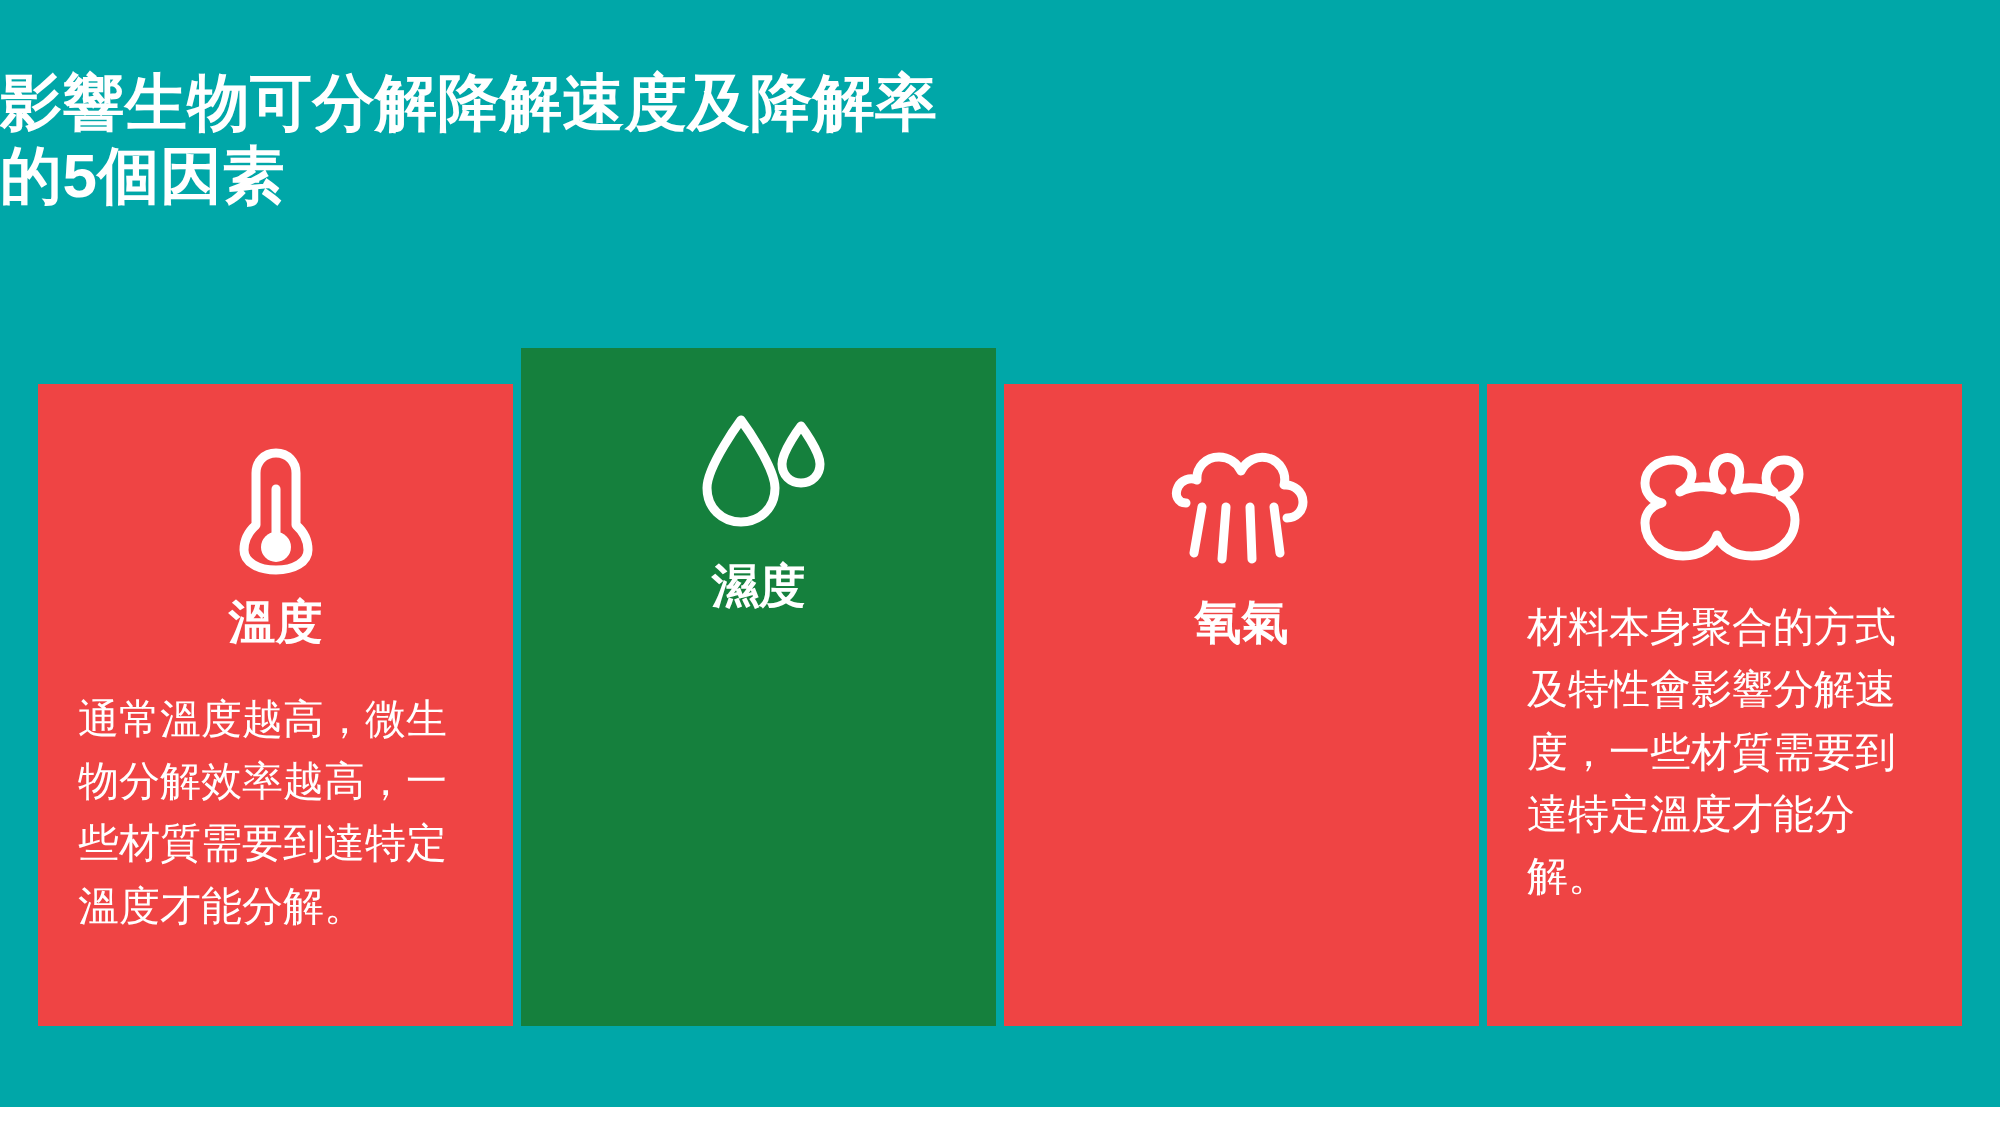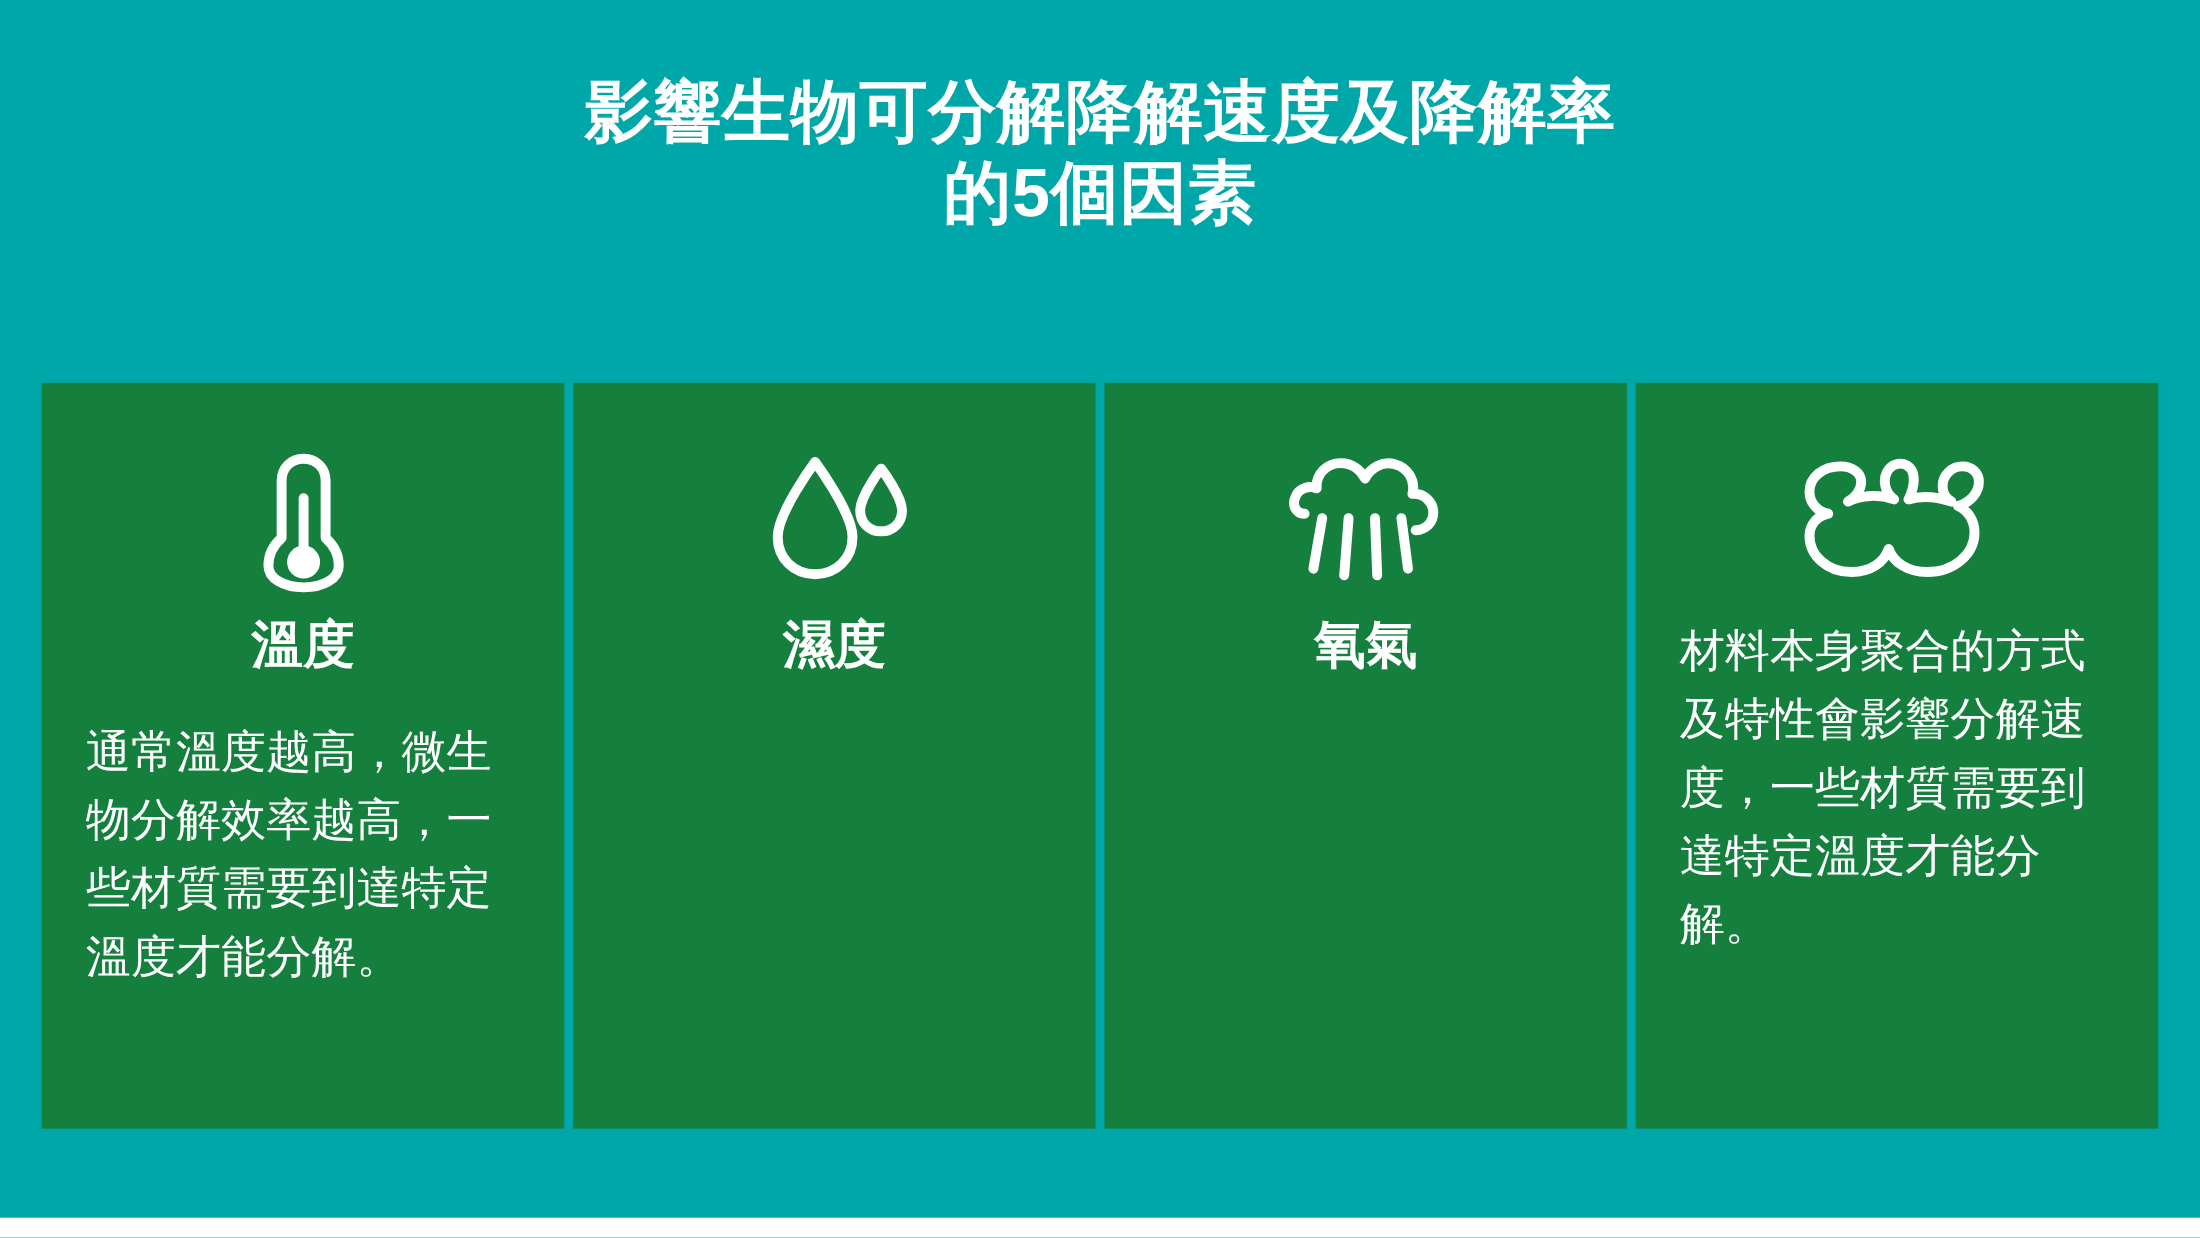--- a/index.html
+++ b/index.html
@@ -21,21 +21,21 @@
     position:absolute;
     left:0; bottom:0;
     width:2000px; height:18px;
     background:#ffffff;
   }
   
   #title-block {
     position:absolute;
     top:66px; left:0;
     width:2000px;
-    text-align:center;
+    text-align:left;
     color:#ffffff;
     line-height:1.18;
     letter-spacing:0.5px;
   }
   .title-line {
     display:block;
     font-size:62px;
     font-weight:700;
     color:#ffffff;
     white-space:nowrap;
@@ -49,21 +49,21 @@
     gap:8px;
   }
   .card {
     position:relative;
     flex:1 1 0;
     display:flex;
     flex-direction:column;
     align-items:center;
     padding:58px 16px 20px 16px;
   }
-  .card.green { background:#15803d; }
+  .card.green { background:#ef4444;margin-top:36px; }
   .card.gray  { background:#15803d; }
 
   .card-icon {
     height:132px;
     width:100%;
     display:flex;
     align-items:center;
     justify-content:center;
     margin-bottom:22px;
   }

